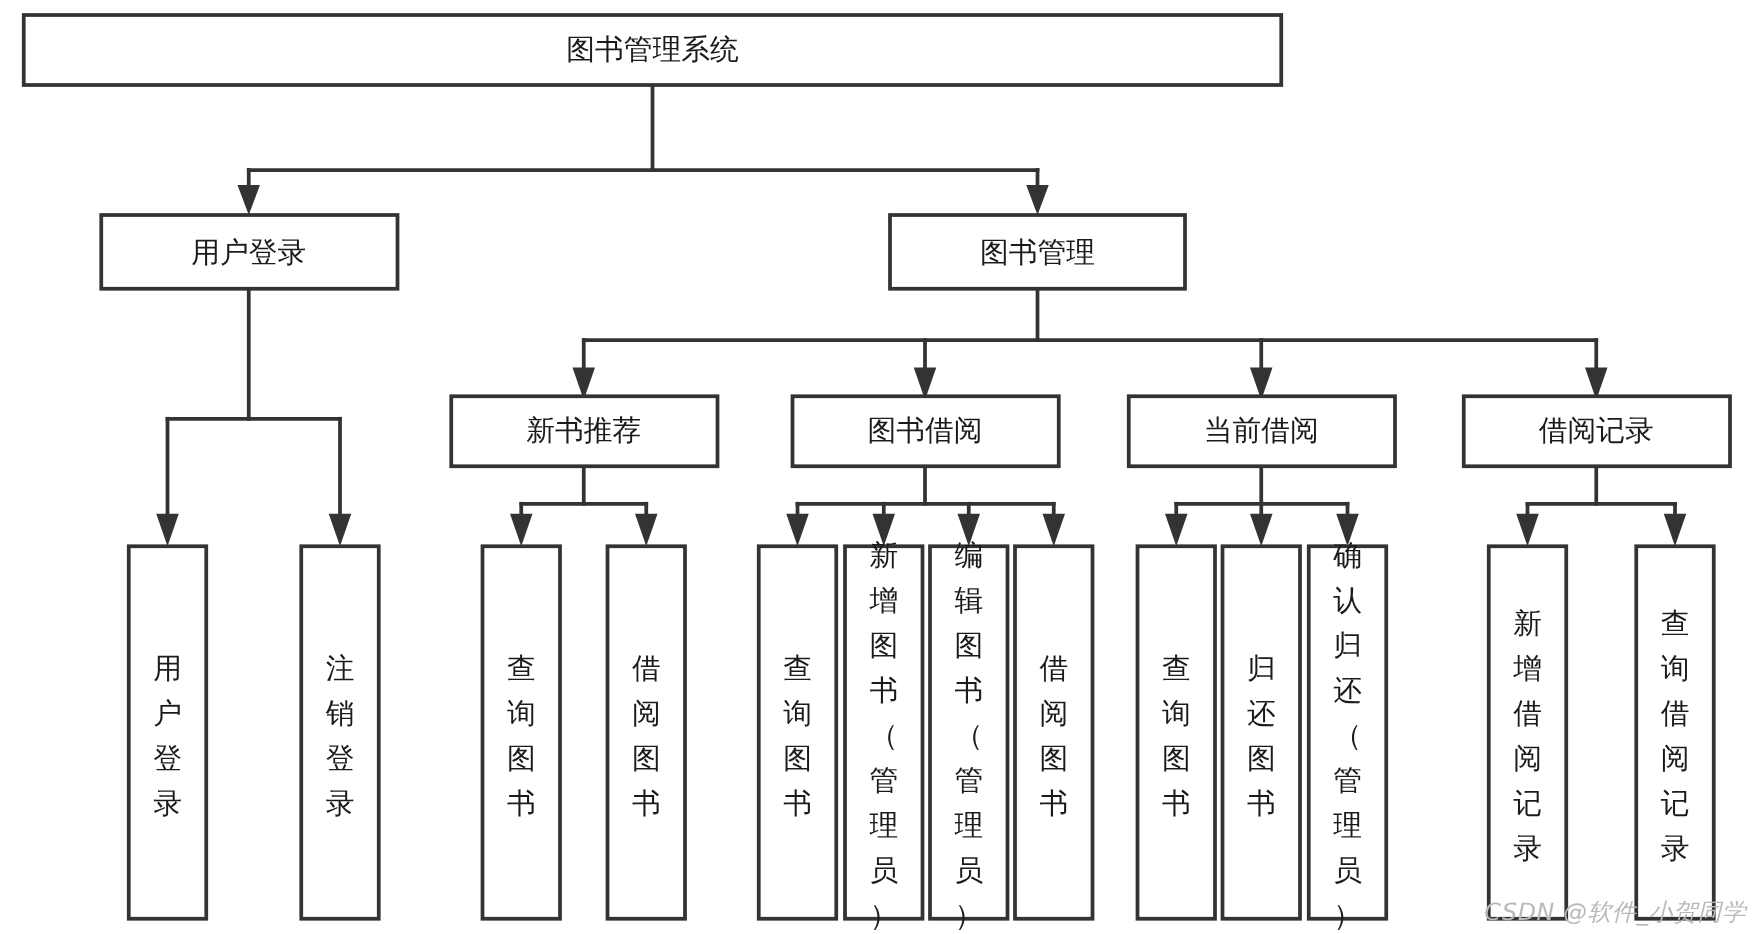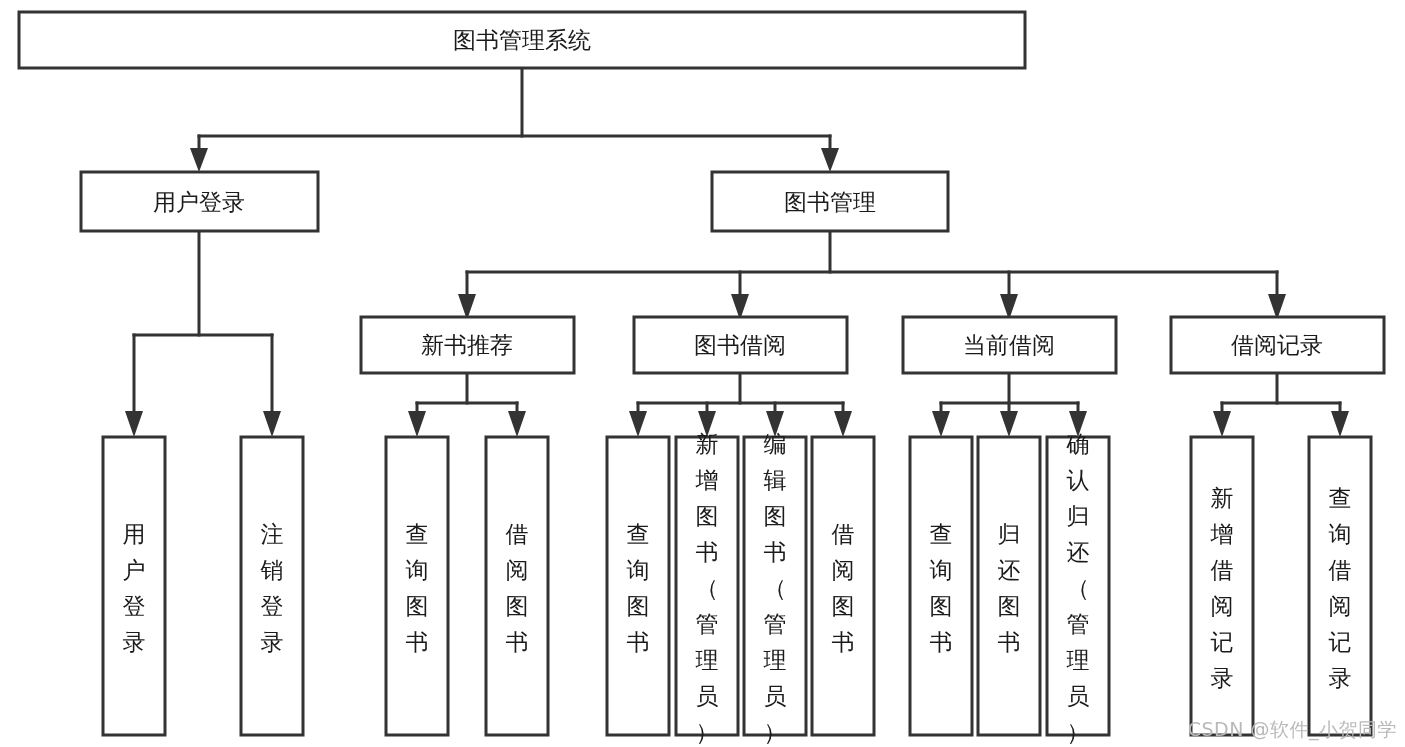--- a/index.html
+++ b/index.html
@@ -18,21 +18,21 @@
   }
   .leaf-label{
     font-family:"DejaVu Sans","Liberation Sans",sans-serif;
     font-size:23px;fill:#1b1b1b;
     text-anchor:middle;
   }
   .watermark{
     position:absolute;right:8px;bottom:4px;
     font-family:"DejaVu Sans","Liberation Sans",sans-serif;
     font-size:19px;color:#b9b9b9;white-space:nowrap;
-    letter-spacing:.5px;pointer-events:none;
+    letter-spacing:.5px;pointer-events:none;font-style:italic;
   }
 </style>
 </head>
 <body>
 
 <svg id="diagram" viewBox="0 0 1405 747">
   <defs></defs>
 
   <g>
 

